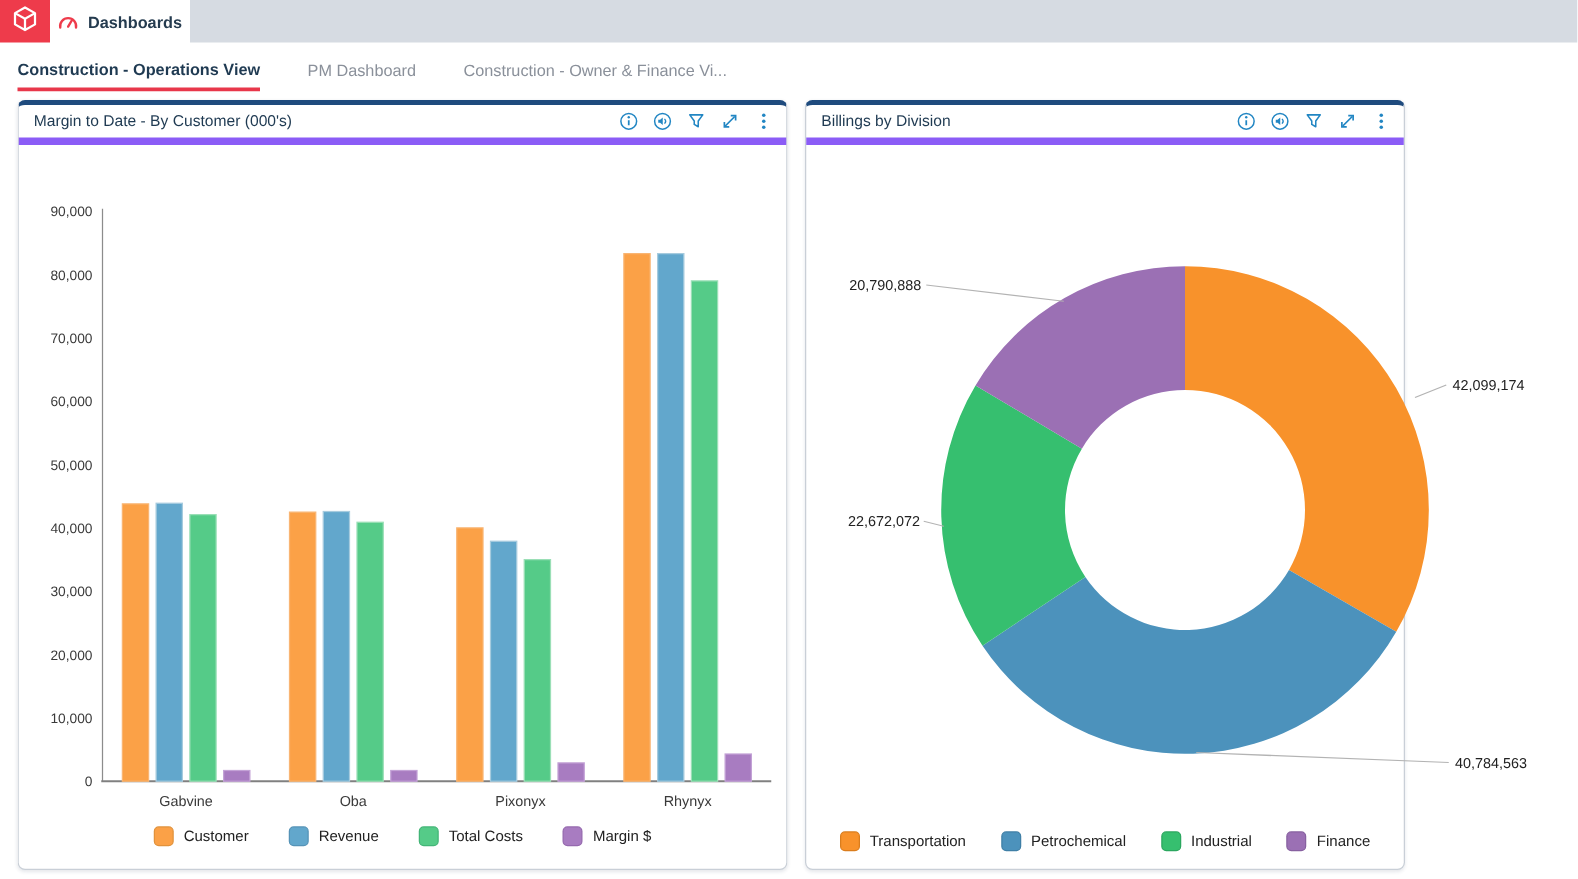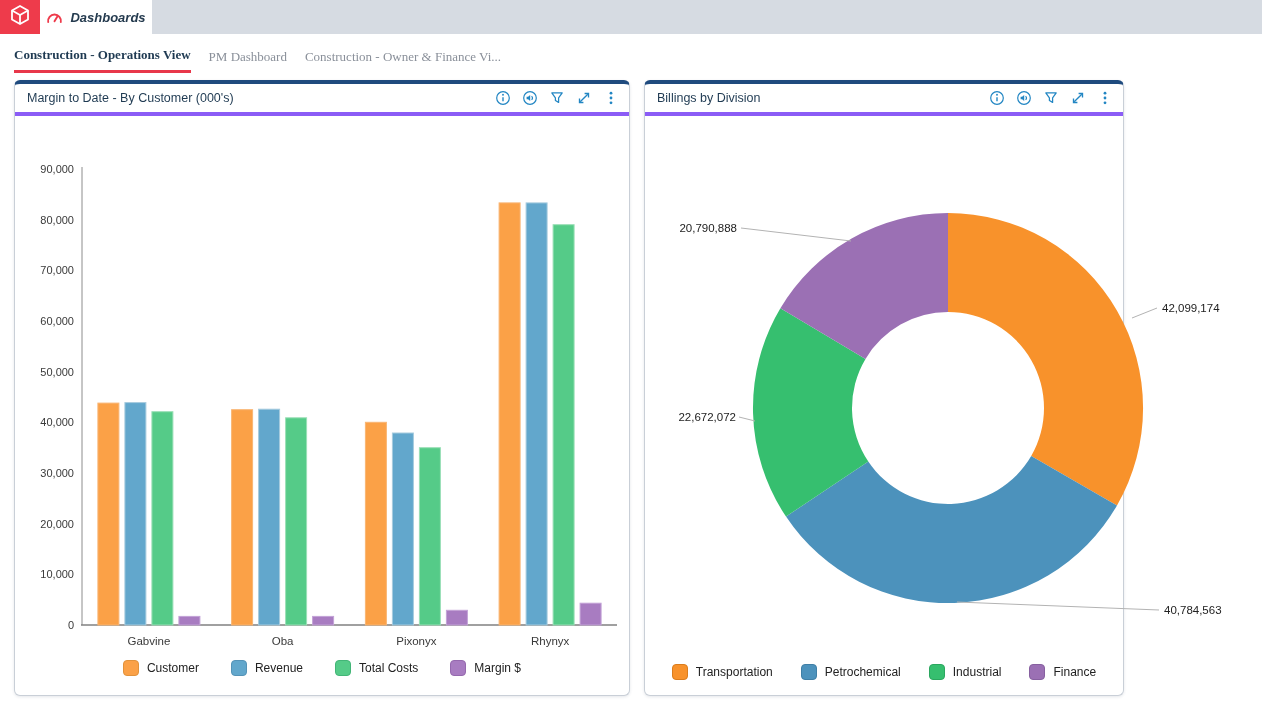--- a/index.html
+++ b/index.html
@@ -2,56 +2,56 @@
 <html><head>
 <meta charset="utf-8">
 <style>
   * { box-sizing: border-box; margin: 0; padding: 0; }
   body {
     width: 1262px; height: 703px; overflow: hidden;
     background: #ffffff;
     font-family: "Liberation Sans", sans-serif;
   }
   
-  .topbar { display: flex; height: 34px; font-style: italic; }
+  .topbar { display: flex; height: 34px; }
   .logo {
     width: 40px; height: 34px; background: #EE3B4B;
     display: flex; align-items: center; justify-content: center; cursor: pointer;
   }
   .app-tab {
     width: 112px; height: 34px; background: #ffffff;
     display: flex; align-items: center; justify-content: center; gap: 7px;
     font-size: 13px; font-weight: 700; color: #253B4F; cursor: pointer;
   }
   .topbar-fill { flex: 1; background: #D6DBE2; }
   
   .dashtabs {
     height: 46px; display: flex; align-items: center;
-    padding-left: 14px; gap: 18px; background: #fff; font-family: Liberation Serif, serif;
+    padding-left: 14px; gap: 38px; background: #fff;
   }
   .dashtab {
     font-size: 13px; color: #8A909A; cursor: pointer;
     padding: 6px 0 7px 0; white-space: nowrap;
   }
   .dashtab.active {
     color: #1F3A52; font-weight: 700;
     border-bottom: 3px solid #E8374A;
   }
   
   .main { display: flex; gap: 14px; padding: 0 14px; }
   .panel {
     background: #fff; height: 616px;
     border: 1px solid #C9CFD7; border-top: 4px solid #1F4B7E;
     border-radius: 6px; box-shadow: 0 1px 3px rgba(40,60,90,0.12);
   }
   .panel.left  { width: 616px; }
   .panel.right { width: 480px; }
   .panel-header {
     height: 32px; display: flex; align-items: center; justify-content: space-between;
-    padding: 0 10px 0 12px; border-bottom: 4px solid #8b5cf6;
+    padding: 0 10px 0 12px; border-bottom: 6px solid #8b5cf6;
   }
   .panel-title { font-size: 12.5px; color: #1F3A52; }
   .panel-icons { display: flex; align-items: center; gap: 11px; }
   .picon { display: inline-flex; cursor: pointer; }
   
   .legend {
     display: flex; justify-content: center; align-items: center;
     margin-top: 4px;
   }
   .legend.bars  { gap: 32px; }

